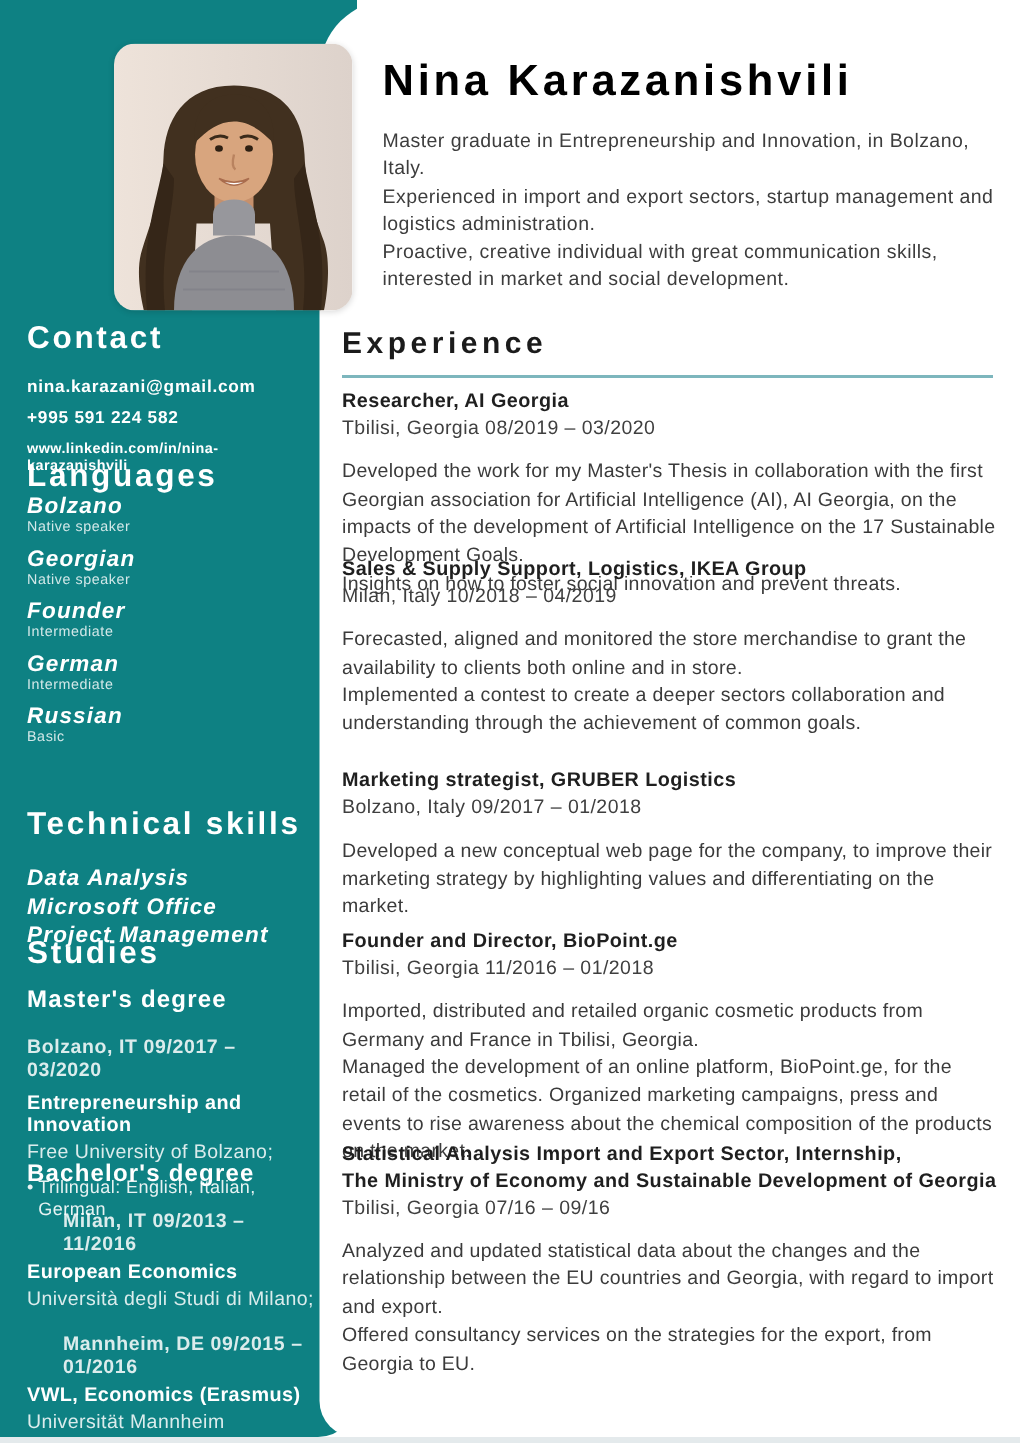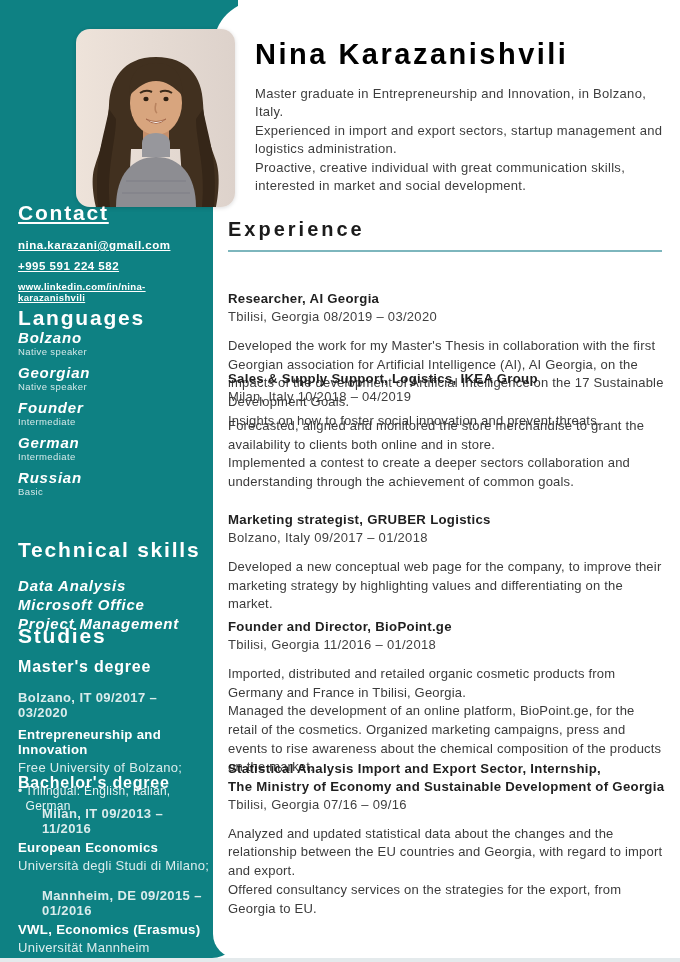--- a/index.html
+++ b/index.html
@@ -40,21 +40,21 @@
   }
   .summary {
     font-size:13px; color:#3d3d3d; line-height:1.42;
     letter-spacing:0.3px; white-space:pre-line;
   }
   
   .side-section { position:absolute; left:18px; width:192px; color:#ffffff; }
   .side-heading {
     font-size:21px; font-weight:bold; letter-spacing:1.8px; color:#ffffff;
   }
-  .sec-contact { top:201px;text-decoration:underline; }
+  .sec-contact { top:214px; }
   .sec-contact .side-heading { margin-bottom:14px; }
   .contact-line { font-size:11.5px; font-weight:bold; letter-spacing:0.5px; margin-bottom:9px; }
   .contact-line.small { font-size:9.6px; letter-spacing:0.3px; }
   .sec-languages { top:306px; }
   .sec-languages .side-heading { }
   .lang-item { margin-bottom:7px; }
   .lang-name { font-size:15px; font-weight:bold; font-style:italic; letter-spacing:0.8px; line-height:16px; }
   .lang-level { font-size:9.5px; font-weight:normal; letter-spacing:0.4px; color:rgba(255,255,255,0.82); line-height:12px; }
   .sec-skills { top:538px; }
   .sec-skills .side-heading { margin-bottom:14px; }
@@ -79,21 +79,21 @@
   .job { position:absolute; left:228px; width:438px; }
   .job-title {
     font-size:13.2px; font-weight:bold; color:#1f1f1f;
     letter-spacing:0.3px; line-height:1.35; white-space:pre-line;
   }
   .job-location { font-size:13px; color:#3f3f3f; letter-spacing:0.3px; margin-top:1px; }
   .job-desc {
     font-size:13px; color:#3b3b3b; letter-spacing:0.2px;
     line-height:1.44; margin-top:13px; white-space:pre-line;
   }
-  .job-1 { top:258px;margin-top:32px; }
+  .job-1 { top:258px; }
   .job-2 { top:370px; }
   .job-3 { top:511px; }
   .job-4 { top:618px; }
   .job-5 { top:760px; }
 </style>
 </head>
 <body>
 
 <div class="teal-bg"></div>
 <div class="main-panel"></div>

